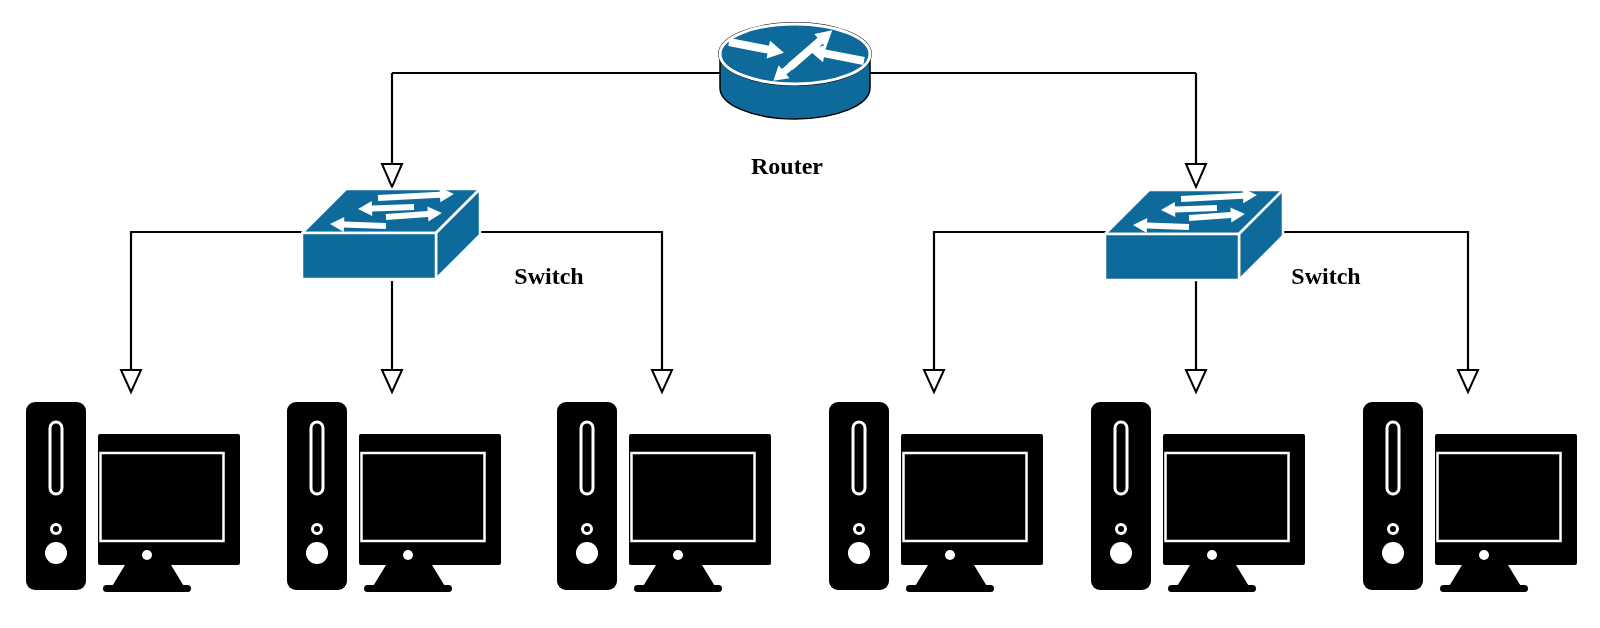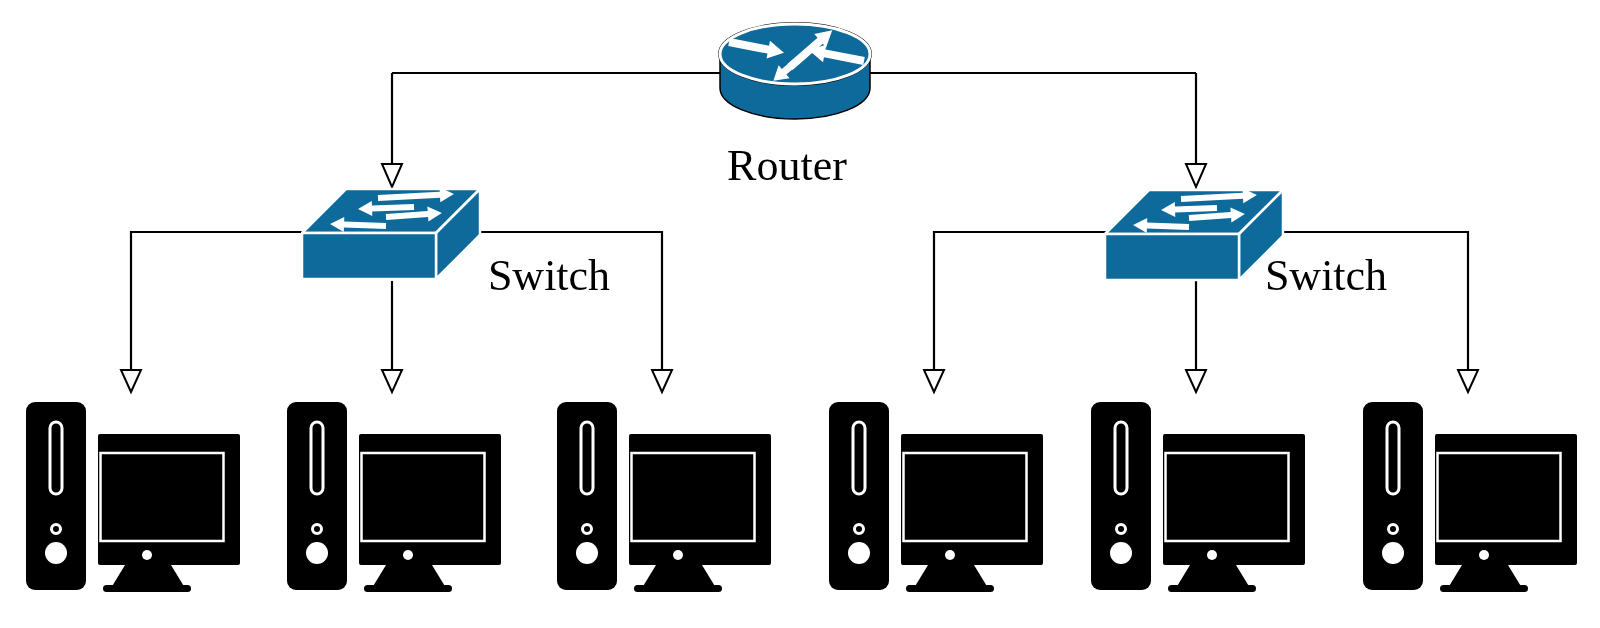--- a/index.html
+++ b/index.html
@@ -13,21 +13,21 @@
   .stage{
     position:relative;width:1600px;height:628px;background:var(--bg);
     overflow:hidden;font-family:"Liberation Serif", serif;
   }
   .wires{position:absolute;left:0;top:0;}
   .wires line{stroke:var(--wire-black);stroke-width:2.2;}
   .wires polygon{stroke:var(--wire-black);stroke-width:2;fill:var(--device-white);stroke-linejoin:miter;}
   .node{position:absolute;}
   .device-label{
     position:absolute;transform:translateX(-50%);
-    font-weight:normal;font-size:44px;line-height:38px;color:var(--label-black);
+    font-weight:bold;font-size:24px;line-height:38px;color:var(--label-black);
     white-space:nowrap;text-align:left;
   }
   .rim{fill:var(--device-blue);stroke:var(--wire-black);stroke-width:1.5;}
   .rim-line{fill:none;stroke:var(--wire-black);stroke-width:1.4;}
   .face{fill:var(--device-blue);stroke:var(--device-white);stroke-width:2.5;stroke-linejoin:round;}
   .white-arrow{fill:var(--device-white);}
   .ellipse-top{fill:var(--device-blue);stroke:var(--device-white);stroke-width:3;}
   .ink{fill:var(--wire-black);}
   .slot{fill:none;stroke:var(--device-white);stroke-width:3;}
   .screen{fill:var(--wire-black);stroke:var(--device-white);stroke-width:2.5;}

